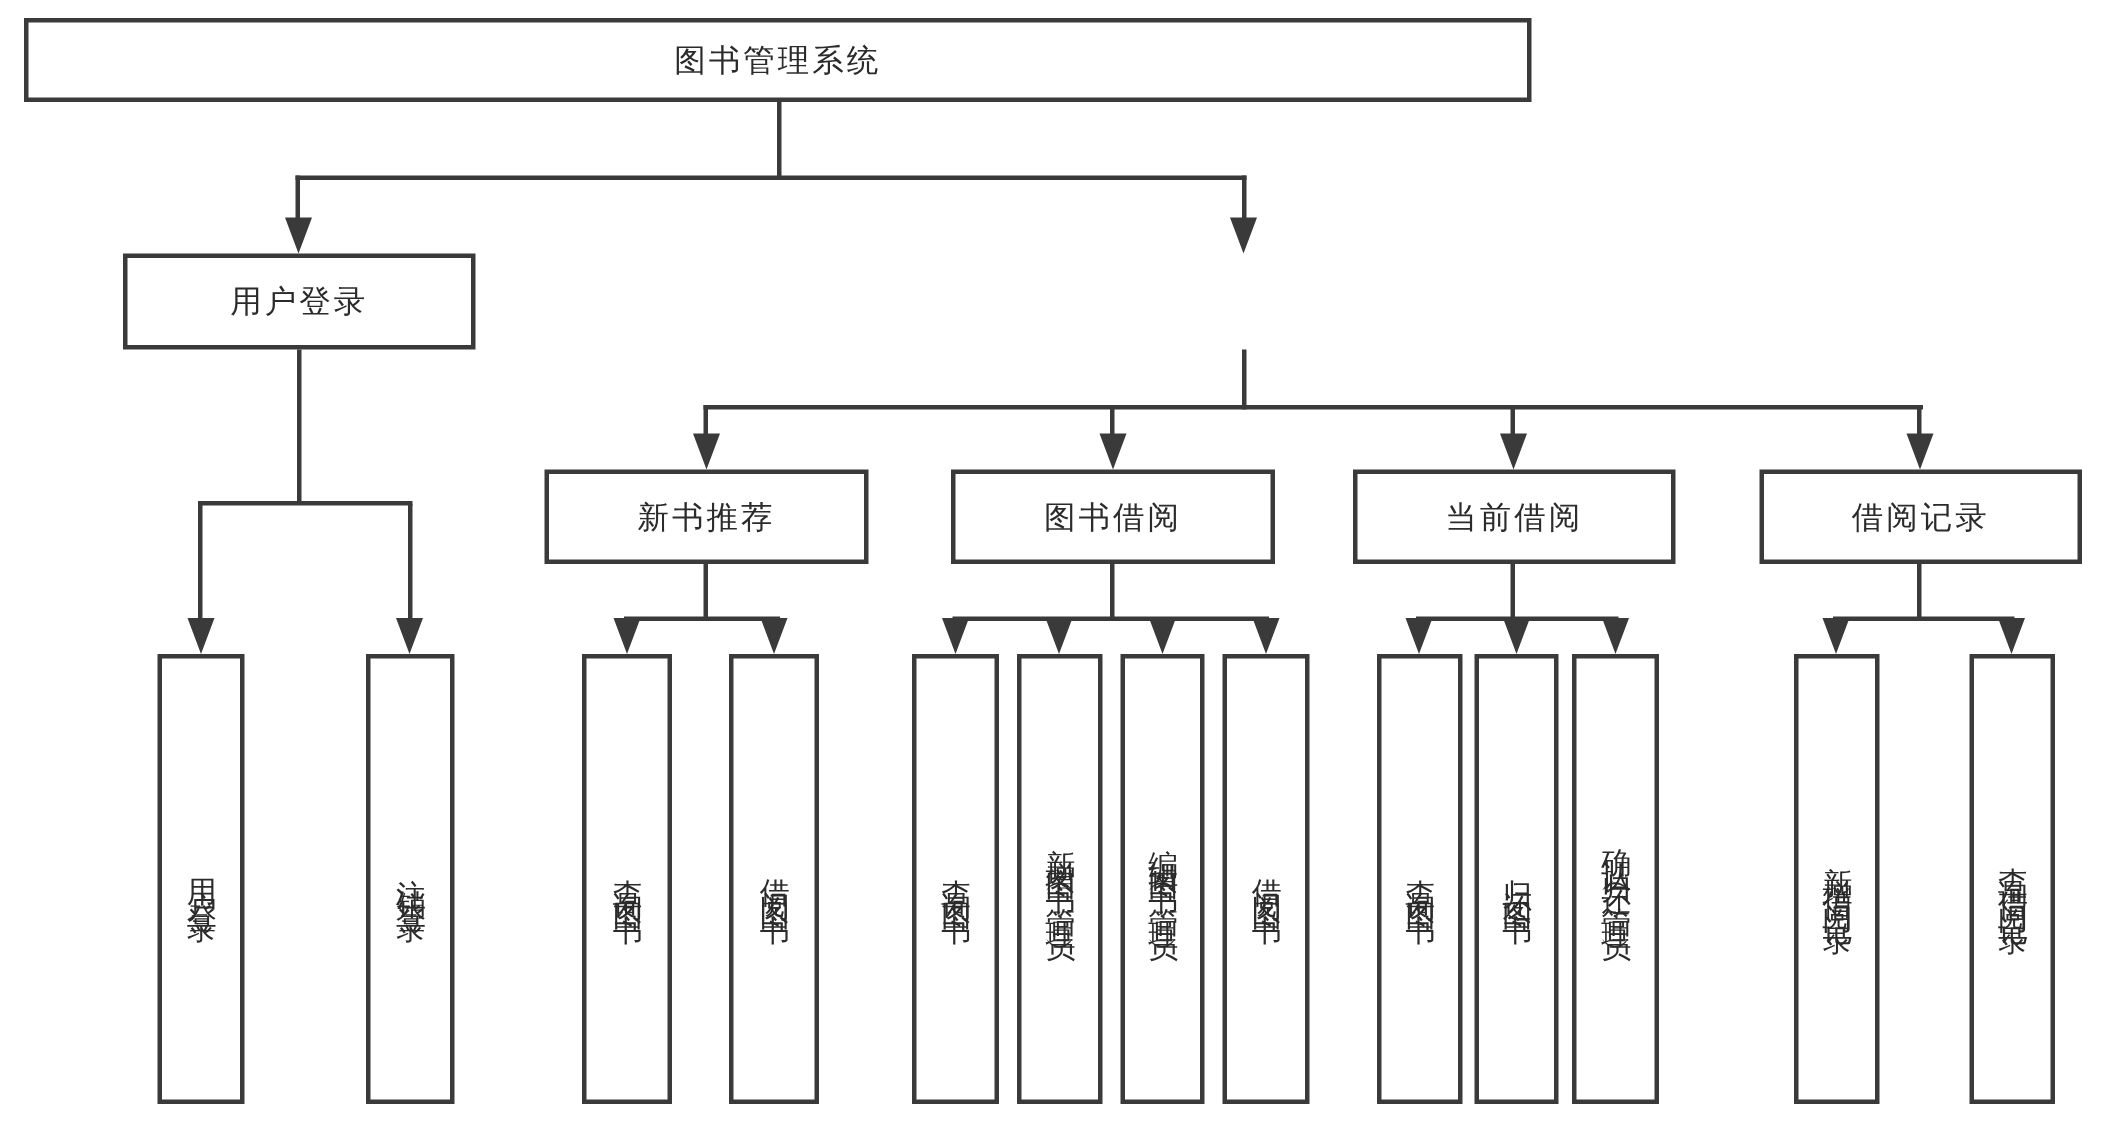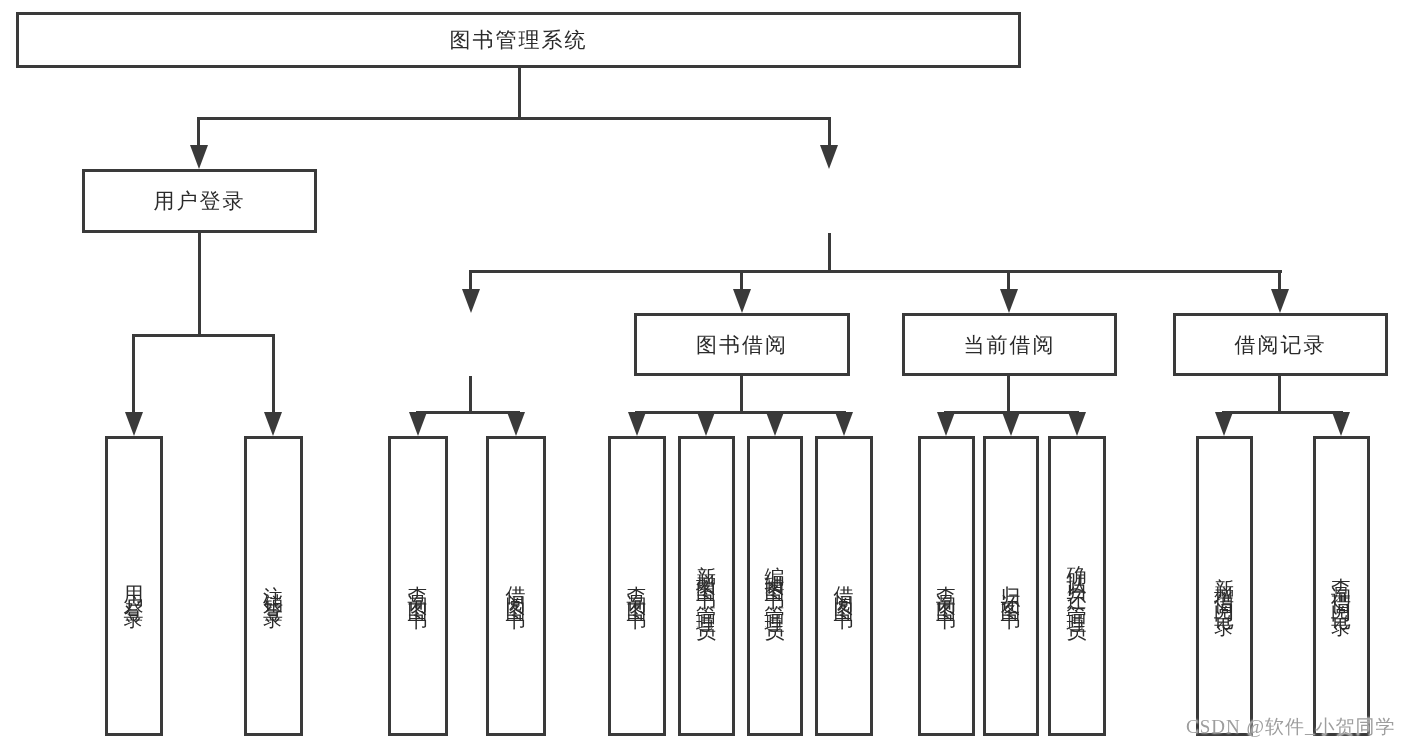--- a/index.html
+++ b/index.html
@@ -56,20 +56,23 @@
 
   <div class="node hnode" style="left:16px;top:12px;width:1005px;height:56px">
     <span>图书管理系统</span>
   </div>
 
   <div class="node hnode" style="left:82px;top:169px;width:235px;height:64px">
     <span>用户登录</span>
   </div>
 
 
+  <div class="node hnode" style="left:363px;top:313px;width:216px;height:63px">
+    <span>新书推荐</span>
+  </div>
 
   <div class="node hnode" style="left:634px;top:313px;width:216px;height:63px">
     <span>图书借阅</span>
   </div>
 
   <div class="node hnode" style="left:902px;top:313px;width:215px;height:63px">
     <span>当前借阅</span>
   </div>
 
   <div class="node hnode" style="left:1173px;top:313px;width:215px;height:63px">
@@ -161,15 +164,14 @@
   <div class="hline" style="left:944px;top:411px;width:135px"></div>
   <div class="arrow" style="left:937px;top:412px"></div>
   <div class="arrow" style="left:1002px;top:412px"></div>
   <div class="arrow" style="left:1068px;top:412px"></div>
 
   <div class="vline" style="left:1278px;top:376px;height:38px"></div>
   <div class="hline" style="left:1222px;top:411px;width:121px"></div>
   <div class="arrow" style="left:1215px;top:412px"></div>
   <div class="arrow" style="left:1332px;top:412px"></div>
 
-  <div class="watermark">CSDN @软件_小贺同学</div>
 
 </div>
 
 </body></html>

